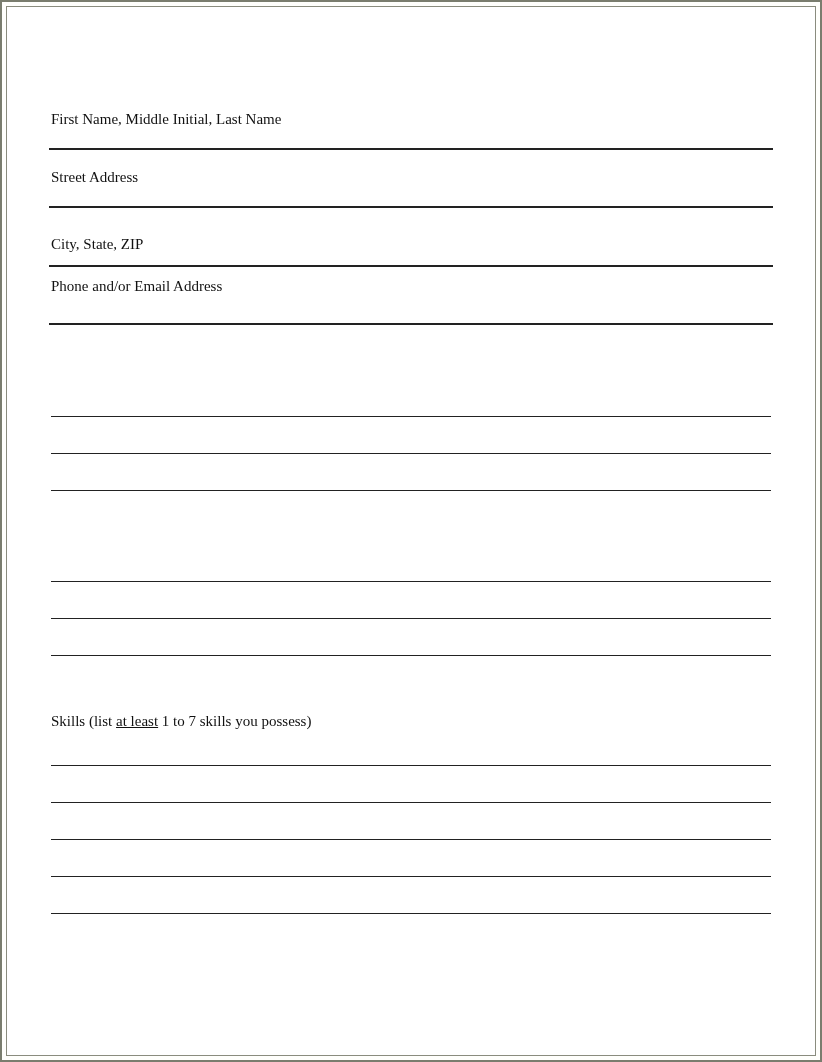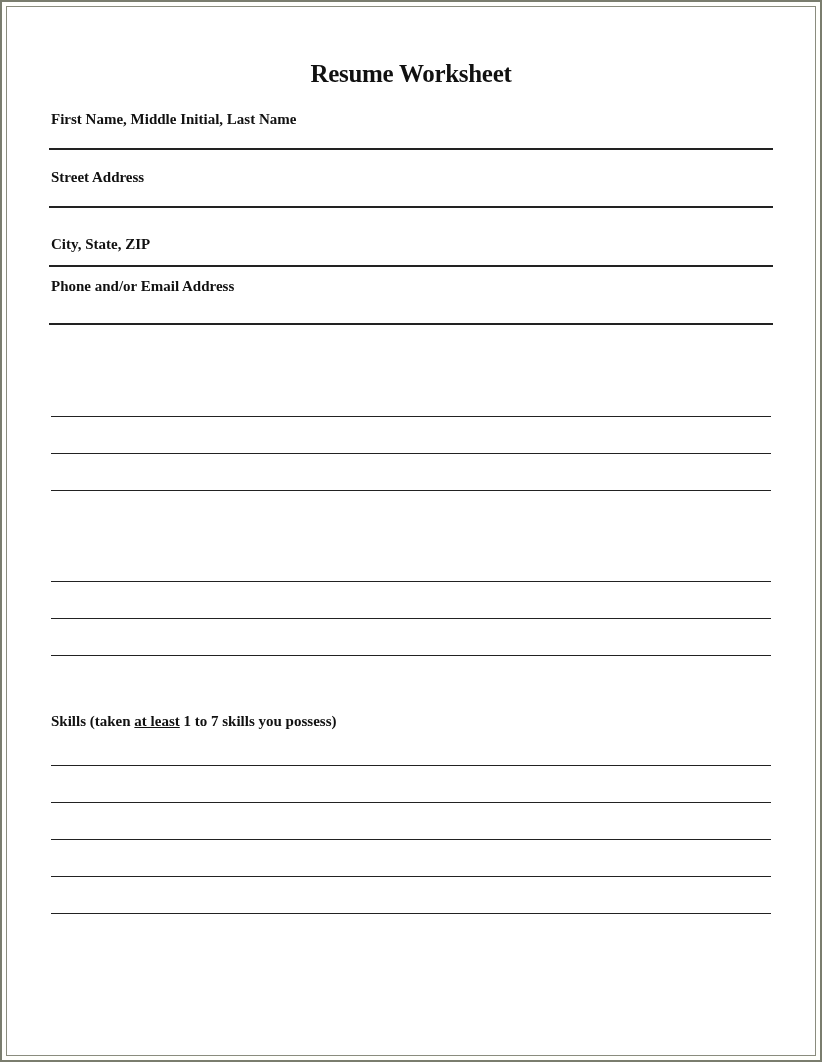--- a/index.html
+++ b/index.html
@@ -14,39 +14,38 @@
     }
     .page {
       position: absolute; left: 0; top: 0; width: 822px; height: 1062px;
       font-family: "Liberation Serif", "DejaVu Serif", serif; color: #111;
     }
     .title {
       position: absolute; top: 60px; left: 0; width: 822px; text-align: center;
       font-size: 25px; font-weight: bold; letter-spacing: -0.3px;
     }
     .label {
-      position: absolute; left: 51px; font-size: 15px; font-weight: bold; white-space: nowrap;
+      position: absolute; left: 51px; font-size: 15px; font-weight: normal; white-space: nowrap;
     }
     .rule-thick {
       position: absolute; left: 49px; width: 724px; height: 0; border-top: 2px solid #222;
     }
     .rule-thin {
       position: absolute; left: 51px; width: 720px; height: 0; border-top: 1px solid #222;
     }
     .u { text-decoration: underline; }
   </style>
 </head>
 <body>
 
 <div class="frame-outer">
   <div class="frame-inner"></div>
 </div>
 
 <div class="page">
-  <div class="title">Resume Worksheet</div>
 
   <div class="label" style="top:111px">First Name, Middle Initial, Last Name</div>
   <div class="rule-thick" style="top:148px"></div>
 
   <div class="label" style="top:169px">Street Address</div>
   <div class="rule-thick" style="top:206px"></div>
 
   <div class="label" style="top:236px">City, State, ZIP</div>
   <div class="rule-thick" style="top:265px"></div>
 
@@ -54,19 +53,19 @@
   <div class="rule-thick" style="top:323px"></div>
 
   <div class="rule-thin" style="top:416px"></div>
   <div class="rule-thin" style="top:453px"></div>
   <div class="rule-thin" style="top:490px"></div>
 
   <div class="rule-thin" style="top:581px"></div>
   <div class="rule-thin" style="top:618px"></div>
   <div class="rule-thin" style="top:655px"></div>
 
-  <div class="label" style="top:713px"><span>Skills (taken </span><span class="u">at least</span><span> 1 to 7 skills you possess)</span></div>
+  <div class="label" style="top:713px"><span>Skills (list </span><span class="u">at least</span><span> 1 to 7 skills you possess)</span></div>
   <div class="rule-thin" style="top:765px"></div>
   <div class="rule-thin" style="top:802px"></div>
   <div class="rule-thin" style="top:839px"></div>
   <div class="rule-thin" style="top:876px"></div>
   <div class="rule-thin" style="top:913px"></div>
 </div>
 
 </body></html>

